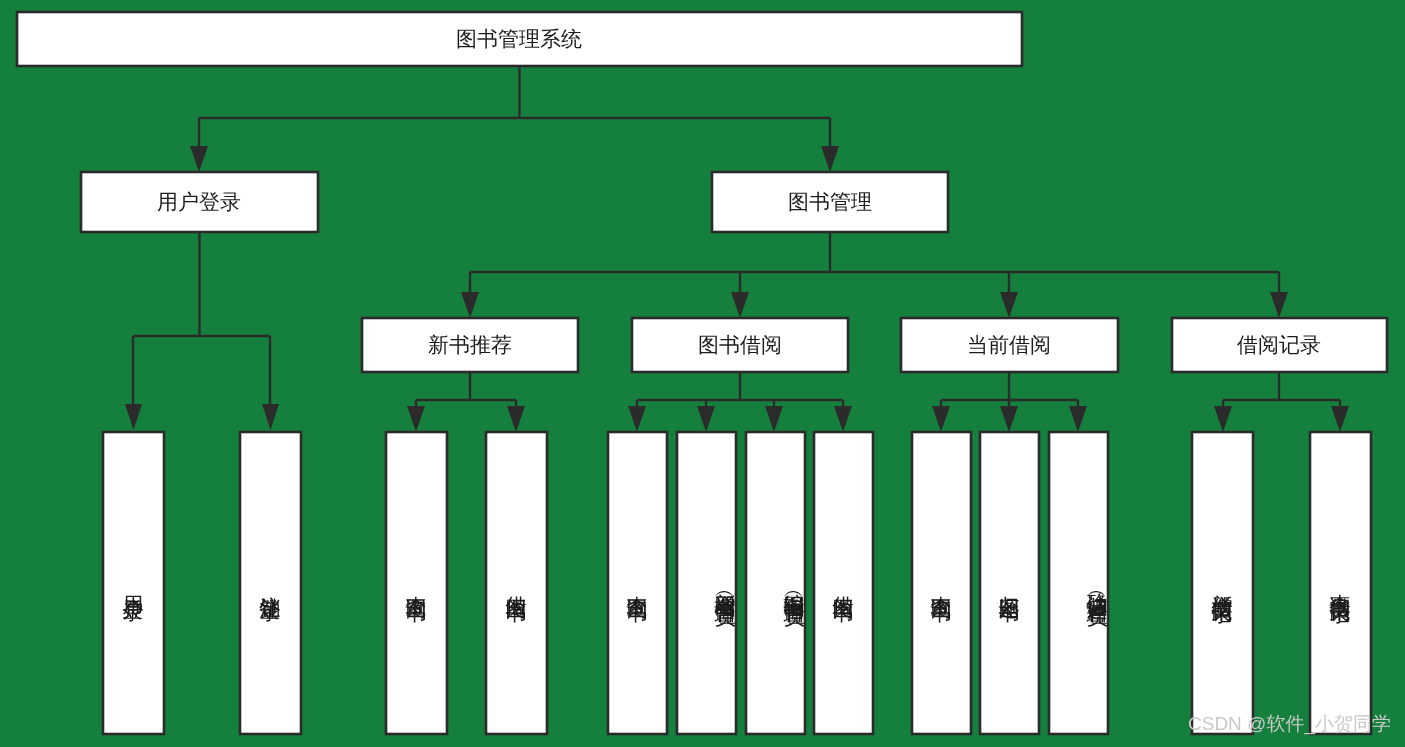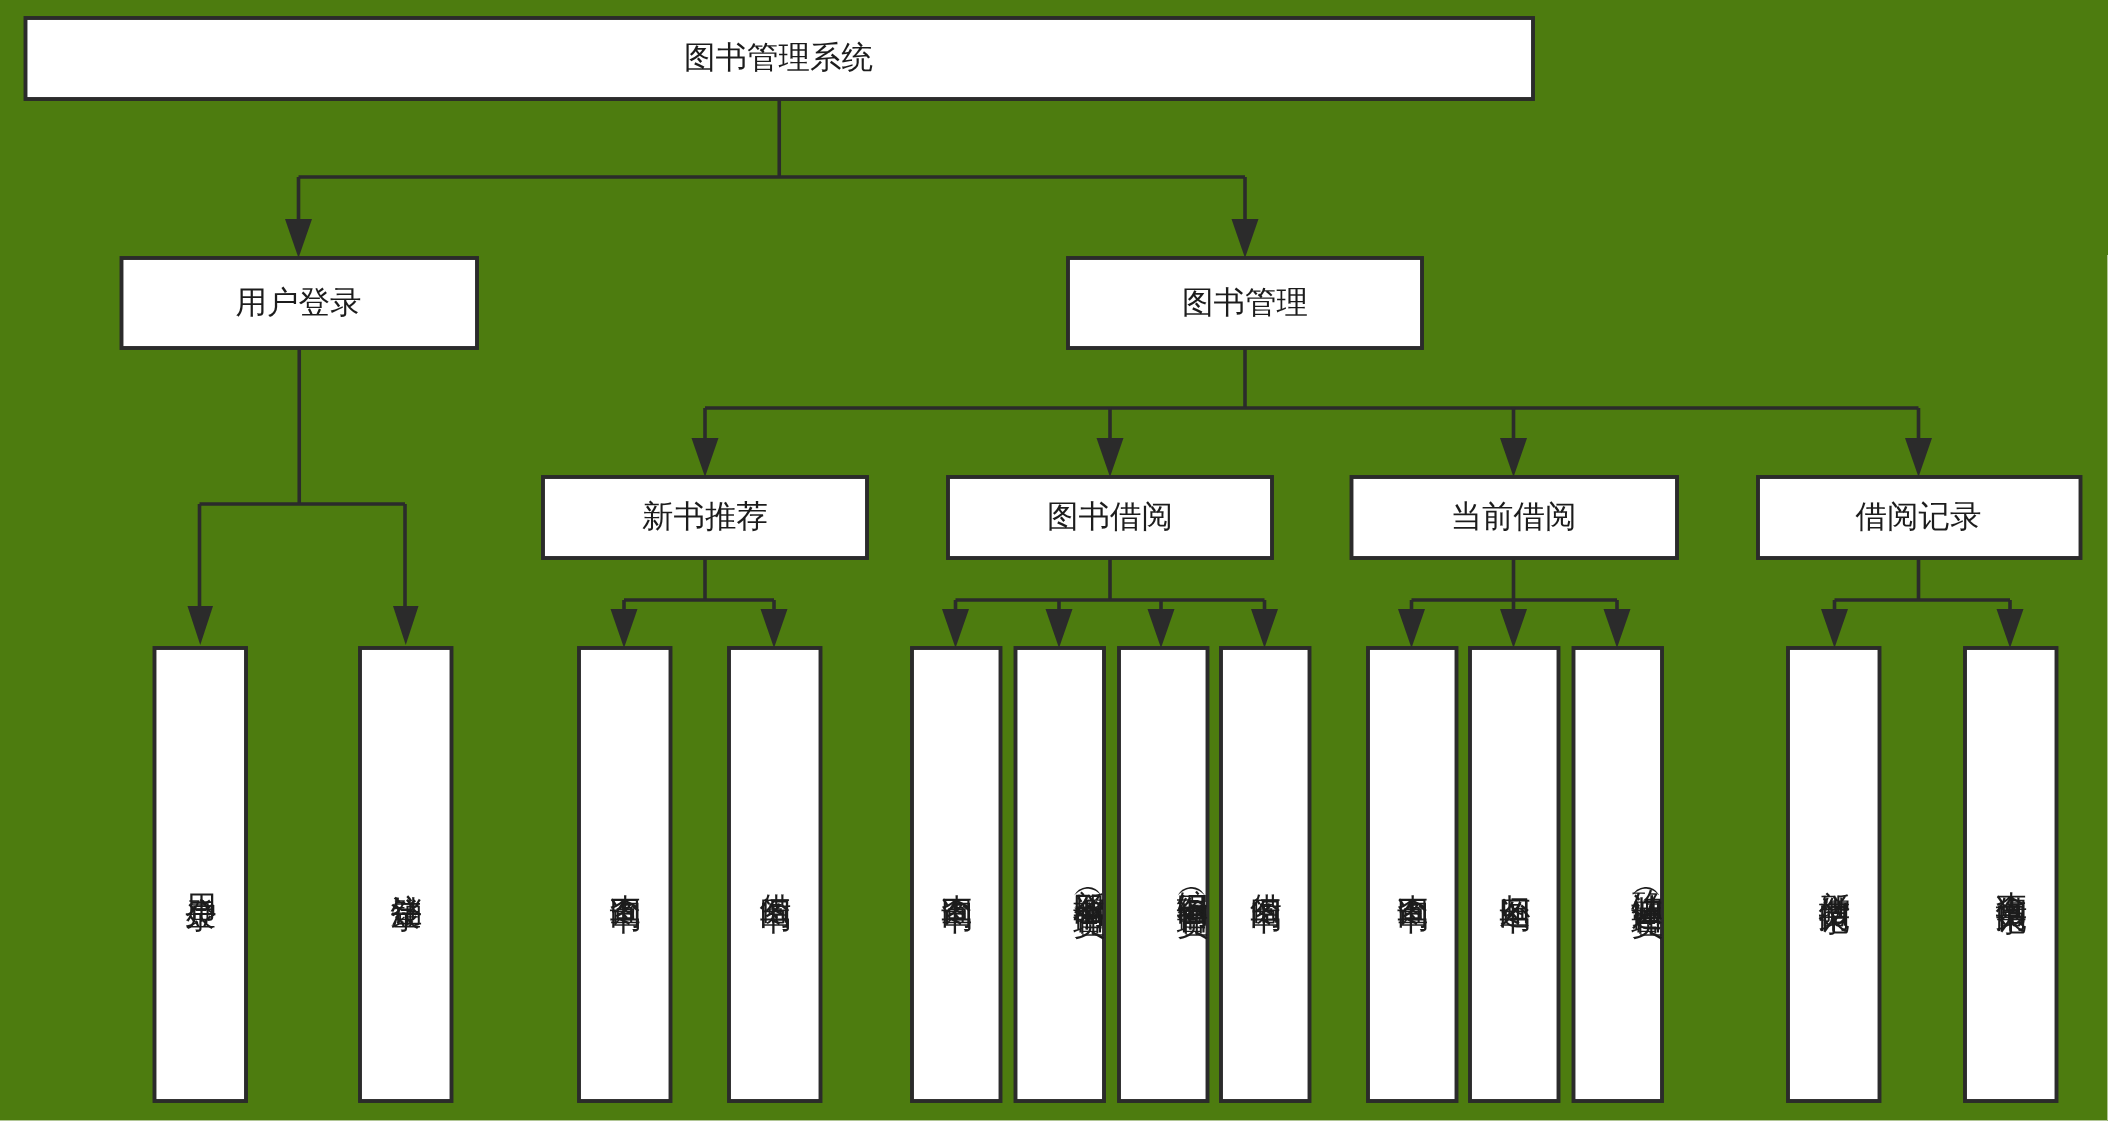--- a/index.html
+++ b/index.html
@@ -4,21 +4,21 @@
 <style>
   html, body {
     margin: 0;
     padding: 0;
     background: #ffffff;
   }
   #canvas {
     position: relative;
     width: 1405px;
     height: 747px;
-    background: #4d7c0f;
+    background: #15803d;
     overflow: hidden;
     font-family: "Liberation Sans", "DejaVu Sans", sans-serif;
   }
   svg.layer {
     position: absolute;
     left: 0;
     top: 0;
     width: 1405px;
     height: 747px;
   }
@@ -186,14 +186,15 @@
   <div class="leaf-label" style="left:746px; top:440px; width:59px; height:290px;">编辑图书（管理员）</div>
   <div class="leaf-label centered" style="left:814px; top:432px; width:59px; height:302px;">借阅图书</div>
 
   <div class="leaf-label centered" style="left:912px; top:432px; width:59px; height:302px;">查询图书</div>
   <div class="leaf-label centered" style="left:980px; top:432px; width:59px; height:302px;">归还图书</div>
   <div class="leaf-label" style="left:1049px; top:440px; width:59px; height:290px;">确认归还（管理员）</div>
 
   <div class="leaf-label centered" style="left:1192px; top:432px; width:61px; height:302px;">新增借阅记录</div>
   <div class="leaf-label centered" style="left:1310px; top:432px; width:61px; height:302px;">查询借阅记录</div>
 
+  <div class="watermark">CSDN @软件_小贺同学</div>
 
 </div>
 
 </body></html>

